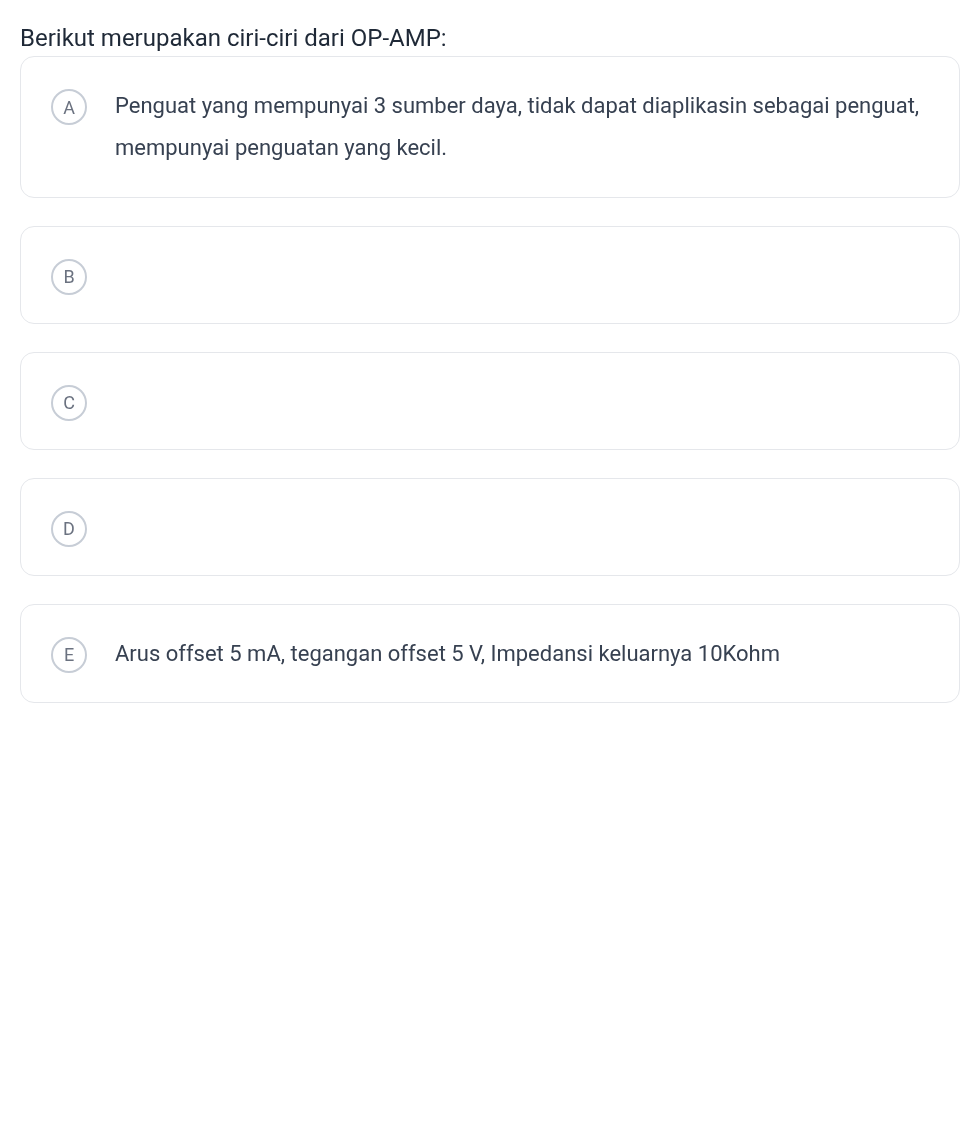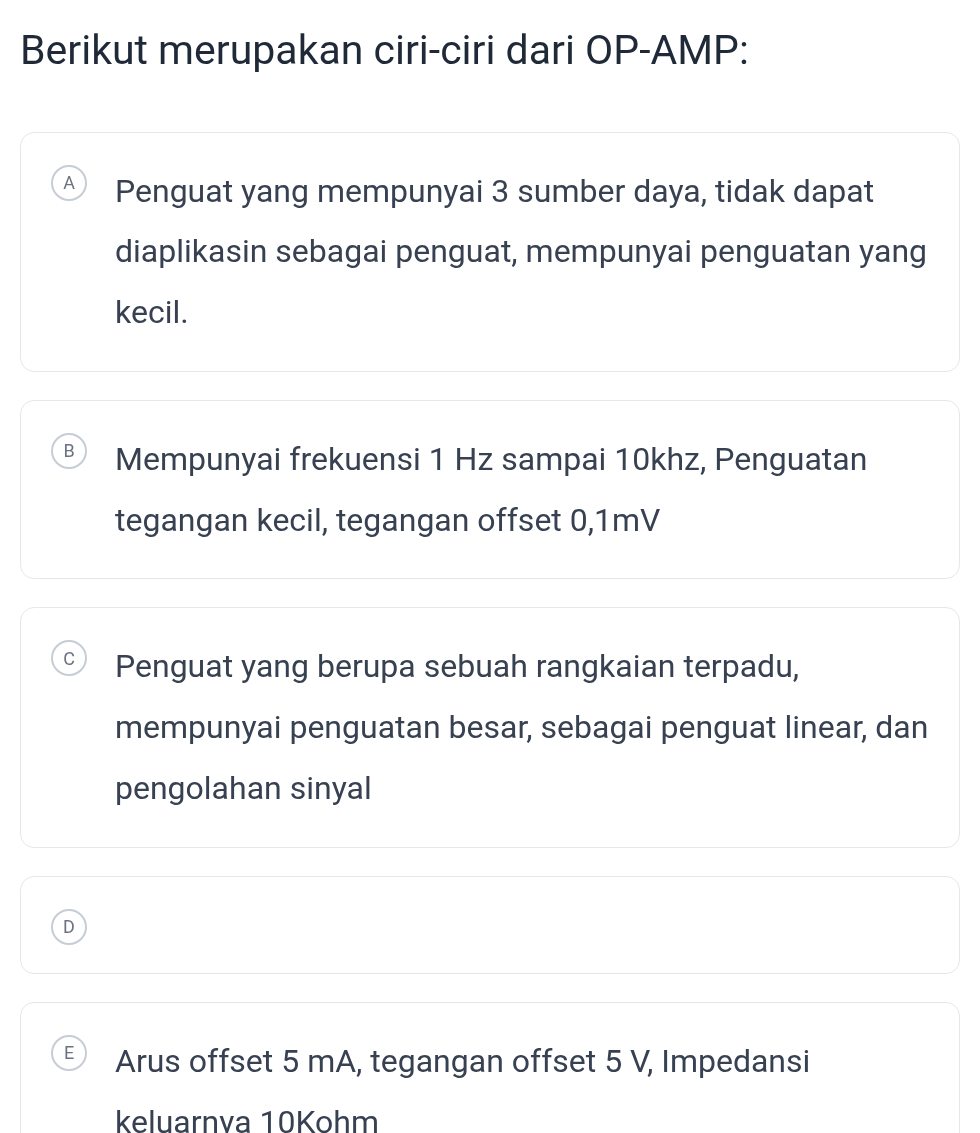--- a/index.html
+++ b/index.html
@@ -9,23 +9,22 @@
   }
   body {
     width: 980px;
     height: 1133px;
     background: #ffffff;
     font-family: -apple-system, BlinkMacSystemFont, "Segoe UI", Roboto, Helvetica, Arial, sans-serif;
     padding: 20px;
     overflow: hidden;
   }
   .question-text {
-    font-size: 41px;
+    font-size: 24px;
     color: #1f2937;
-    margin-bottom: 50px;
     line-height: 1.5;
     font-weight: 400;
   }
   .options {
     display: flex;
     flex-direction: column;
     gap: 28px;
   }
   .option-card {
     border: 1px solid #e5e7eb;
@@ -44,46 +43,44 @@
     border-radius: 50%;
     display: flex;
     align-items: center;
     justify-content: center;
     font-size: 18px;
     color: #6b7280;
     font-weight: 400;
     margin-top: 4px;
   }
   .option-text {
-    font-size: 32px;
+    font-size: 22px;
     color: #374151;
     line-height: 1.9;
     font-weight: 400;
   }
 </style>
 </head>
 <body>
 
 <div class="question-text">Berikut merupakan ciri-ciri dari OP-AMP:</div>
 
 <div class="options">
 
   <div class="option-card">
     <div class="letter-badge">A</div>
     <div class="option-text">Penguat yang mempunyai 3 sumber daya, tidak dapat diaplikasin sebagai penguat, mempunyai penguatan yang kecil.</div>
   </div>
 
   <div class="option-card">
     <div class="letter-badge">B</div>
-    <div class="option-text">Mempunyai frekuensi 1 Hz sampai 10khz, Penguatan tegangan kecil, tegangan offset 0,1mV</div>
   </div>
 
   <div class="option-card">
     <div class="letter-badge">C</div>
-    <div class="option-text">Penguat yang berupa sebuah rangkaian terpadu, mempunyai penguatan besar,  sebagai penguat linear, dan pengolahan sinyal</div>
   </div>
 
   <div class="option-card">
     <div class="letter-badge">D</div>
   </div>
 
   <div class="option-card">
     <div class="letter-badge">E</div>
     <div class="option-text">Arus offset 5 mA, tegangan offset 5 V, Impedansi keluarnya 10Kohm</div>
   </div>

